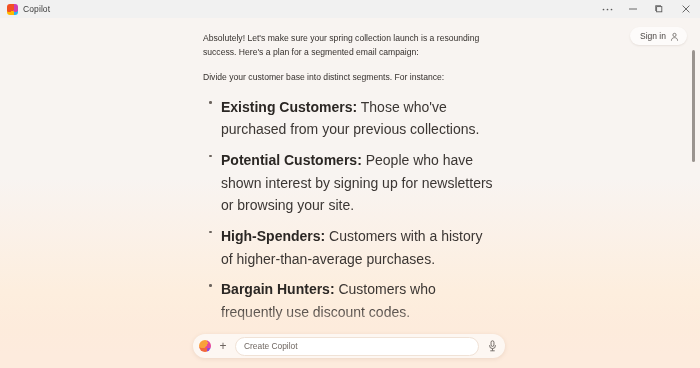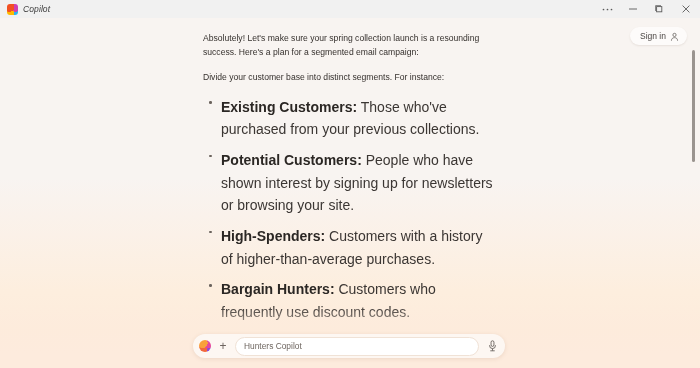--- a/index.html
+++ b/index.html
@@ -13,21 +13,21 @@
     position: relative;
     width: 700px; height: 368px;
     overflow: hidden;
   }
 
   
   .titlebar {
     position: absolute; top: 0; left: 0;
     width: 700px; height: 18px;
     background: #f1f1f1;
-    display: flex; align-items: center; font-style: italic;
+    display: flex; align-items: center;
   }
   .tb-left { display: flex; align-items: center; gap: 5px; padding-left: 7px; }
   .copilot-mark {
     width: 11px; height: 11px; position: relative;
     border-radius: 3px; overflow: hidden;
     background:
       radial-gradient(circle at 22% 26%, #f25022 0 42%, transparent 43%),
       radial-gradient(circle at 78% 24%, #cf3fb0 0 42%, transparent 43%),
       radial-gradient(circle at 20% 78%, #ffb900 0 42%, transparent 43%),
       radial-gradient(circle at 80% 80%, #2bb3ef 0 42%, transparent 43%),
@@ -264,21 +264,21 @@
     <div class="fade"></div>
 
     <div class="scrolltrack">
       <div class="scrollthumb"></div>
     </div>
 
     <div class="composer">
       <div class="comp-mark"></div>
       <div class="plus-btn">+</div>
       <div class="msg-input">
-        <span>Hunters Copilot</span>
+        <span>Create Copilot</span>
       </div>
       <div class="mic-btn">
         <svg width="9" height="12" viewBox="0 0 9 12">
           <rect x="3.05" y="0.8" width="2.9" height="5.6" rx="1.45" fill="none" stroke="#5f5753" stroke-width="0.85"></rect>
           <path d="M1.5 5.6a3 3 0 0 0 6 0" fill="none" stroke="#5f5753" stroke-width="0.85" stroke-linecap="round"></path>
           <line x1="4.5" y1="8.6" x2="4.5" y2="10.6" stroke="#5f5753" stroke-width="0.85"></line>
           <line x1="2.7" y1="10.8" x2="6.3" y2="10.8" stroke="#5f5753" stroke-width="0.85" stroke-linecap="round"></line>
         </svg>
       </div>
     </div>

